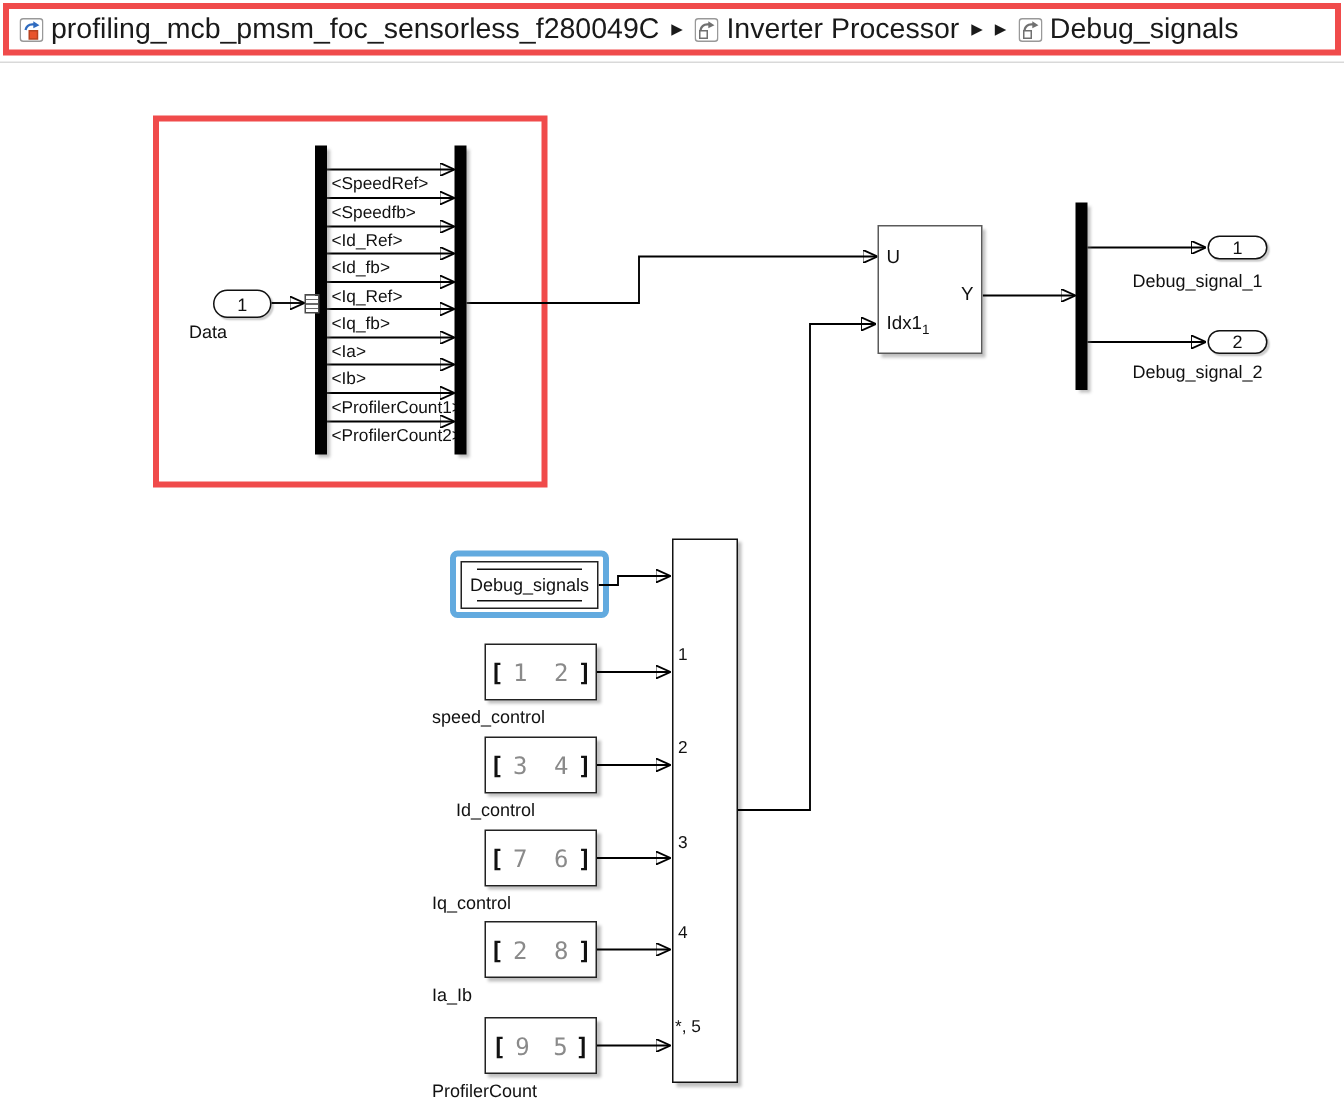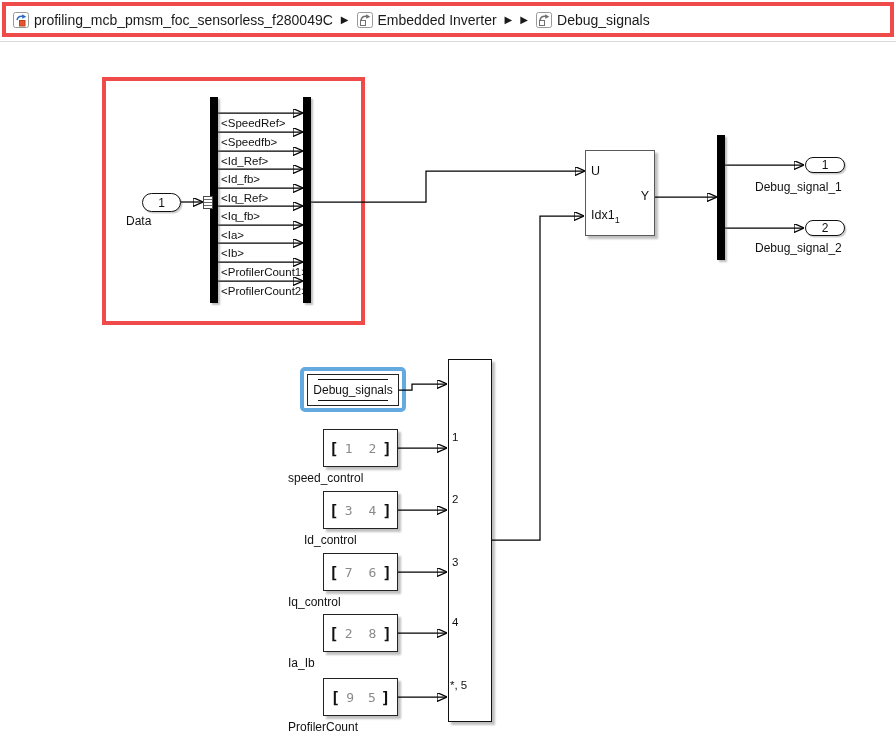--- a/index.html
+++ b/index.html
@@ -3,21 +3,21 @@
 <meta charset="utf-8">
 <style>
   html,body{margin:0;padding:0;background:#ffffff;}
   #stage{position:relative;width:896px;height:744px;background:#ffffff;overflow:hidden;
          font-family:"Liberation Sans",sans-serif;color:#111;}
 
   
   .breadcrumb{position:absolute;left:2px;top:2px;width:892px;height:35px;
     box-sizing:border-box;border:4px solid #f04b4b;background:#fff;
     display:flex;align-items:center;padding:0 7px;gap:8px;white-space:nowrap;}
-  .crumb{display:flex;align-items:center;gap:5px;font-size:14px;color:#1a1a1a;cursor:default;}
+  .crumb{display:flex;align-items:center;gap:5px;font-size:19px;color:#1a1a1a;cursor:default;}
   .crumb-sep{font-size:10px;color:#1a1a1a;transform:translateY(-0.5px);}
   .canvas-topline{position:absolute;left:0;top:41px;width:896px;height:1px;background:#d9d9d9;}
 
   
   .lbl{position:absolute;font-size:12px;color:#111;z-index:2;}
   .center{}
 
   
   .red-select{position:absolute;left:102px;top:77px;width:263px;height:248px;
     box-sizing:border-box;border:4px solid #f04b4b;z-index:1;}
@@ -45,21 +45,21 @@
   #selector-block{left:585px;top:150px;width:70px;height:86px;border:1.2px solid #5a5a5a;}
   .port-lbl{position:absolute;font-size:12.5px;color:#111;}
   .port-lbl sub{font-size:9px;}
 
   #switch-block{left:448px;top:359px;width:44px;height:363px;border:1.5px solid #111;}
   .sw-num{position:absolute;font-size:11.5px;color:#111;z-index:4;white-space:nowrap;}
 
   .const-blk{left:323px;width:75px;height:38px;border:1.4px solid #222;
     display:flex;align-items:center;justify-content:center;}
   .bk{font-family:"DejaVu Sans Mono",monospace;font-size:16px;font-weight:bold;color:#111;}
-  .num{font-family:"DejaVu Sans Mono",monospace;font-size:13px;color:#8a8a8a;
+  .num{font-family:"DejaVu Sans Mono",monospace;font-size:16px;color:#8a8a8a;
     letter-spacing:4px;padding:0 2px 0 6px;}
 
   #debug-const{left:307px;top:374px;width:92px;height:32px;border:1.5px solid #222;
     display:flex;align-items:center;justify-content:center;font-size:12px;z-index:3;}
   #debug-const:before,#debug-const:after{content:"";position:absolute;left:11%;right:11%;
     height:1.2px;background:#111;}
   #debug-const:before{top:4px;} #debug-const:after{bottom:4px;}
 
   .stadium{position:absolute;box-sizing:border-box;border:1.2px solid #111;background:#fff;
     border-radius:10px;display:flex;align-items:center;justify-content:center;
@@ -87,21 +87,21 @@
       <span>profiling_mcb_pmsm_foc_sensorless_f280049C</span>
     </span>
     <span class="crumb-sep">▶</span>
     <span class="crumb">
       <svg width="16" height="16" viewBox="0 0 16 16">
         <rect x="0.5" y="0.5" width="15" height="15" rx="2" fill="#fff" stroke="#999"></rect>
         <path d="M4,8 Q5,3.5 10,4.3" fill="none" stroke="#707070" stroke-width="1.5"></path>
         <polygon points="9.2,2.2 13.3,4.8 9.2,6.8" fill="#707070"></polygon>
         <rect x="3.5" y="8.5" width="5" height="5" fill="#fff" stroke="#707070"></rect>
       </svg>
-      <span>Embedded Inverter</span>
+      <span>Inverter Processor</span>
     </span>
     <span class="crumb-sep">▶</span>
     <span class="crumb-sep">▶</span>
     <span class="crumb">
       <svg width="16" height="16" viewBox="0 0 16 16">
         <rect x="0.5" y="0.5" width="15" height="15" rx="2" fill="#fff" stroke="#999"></rect>
         <path d="M4,8 Q5,3.5 10,4.3" fill="none" stroke="#707070" stroke-width="1.5"></path>
         <polygon points="9.2,2.2 13.3,4.8 9.2,6.8" fill="#707070"></polygon>
         <rect x="3.5" y="8.5" width="5" height="5" fill="#fff" stroke="#707070"></rect>
       </svg>

